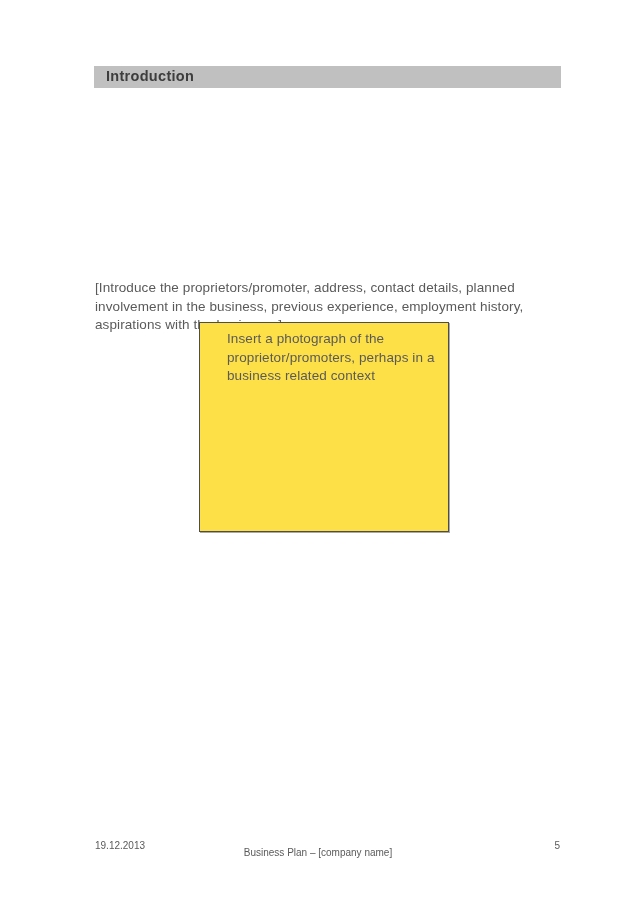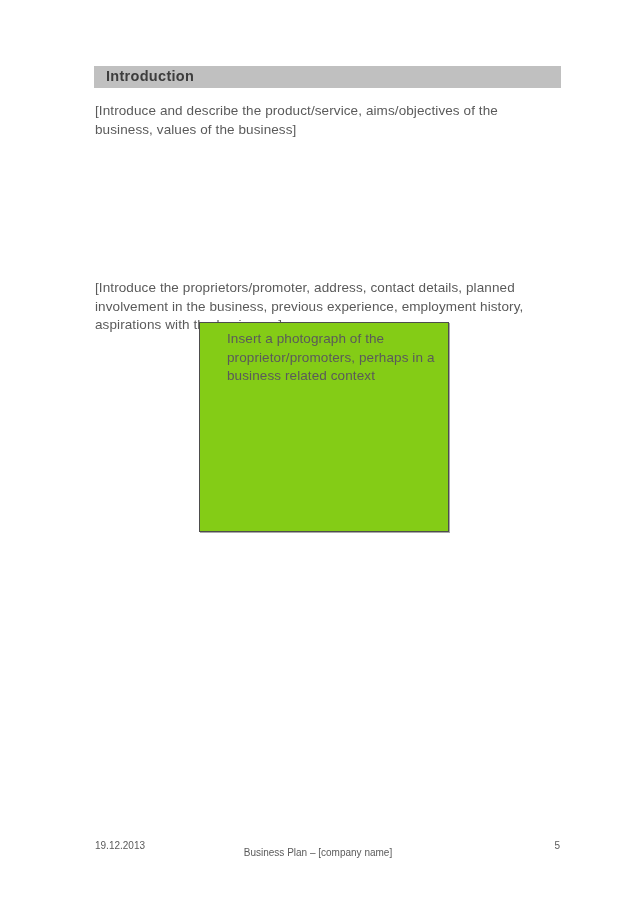--- a/index.html
+++ b/index.html
@@ -49,21 +49,21 @@
   .para-3 { top: 238px; margin-top: 41px; }
   .photo-box {
     position: absolute;
     left: 199px;
     top: 322px;
     width: 250px;
     height: 210px;
     box-sizing: border-box;
     border: 1px solid #4d4d4d;
     box-shadow: 1px 1px 0 #a8a8a8;
-    background: #84cc16;
+    background: #fde047;
   }
   .photo-text {
     margin: 0;
     padding: 7px 2px 0 27px;
     font-size: 13.5px;
     line-height: 18.5px;
     letter-spacing: 0.1px;
     color: #5a5a5a;
     white-space: pre-line;
   }
@@ -96,22 +96,20 @@
 </style>
 </head>
 <body>
 
 <div class="page">
 
   <div class="heading-bar">
     <span>Introduction</span>
   </div>
 
-  <p class="body-para para-1">[Introduce and describe the product/service, aims/objectives of the
-business, values of the business]</p>
 
 
   <p class="body-para para-3">[Introduce the proprietors/promoter, address, contact details, planned
 involvement in the business, previous experience, employment history,
 aspirations with the business..]</p>
 
   <div class="photo-box">
     <p class="photo-text">Insert a photograph of the
 proprietor/promoters, perhaps in a
 business related context</p>

